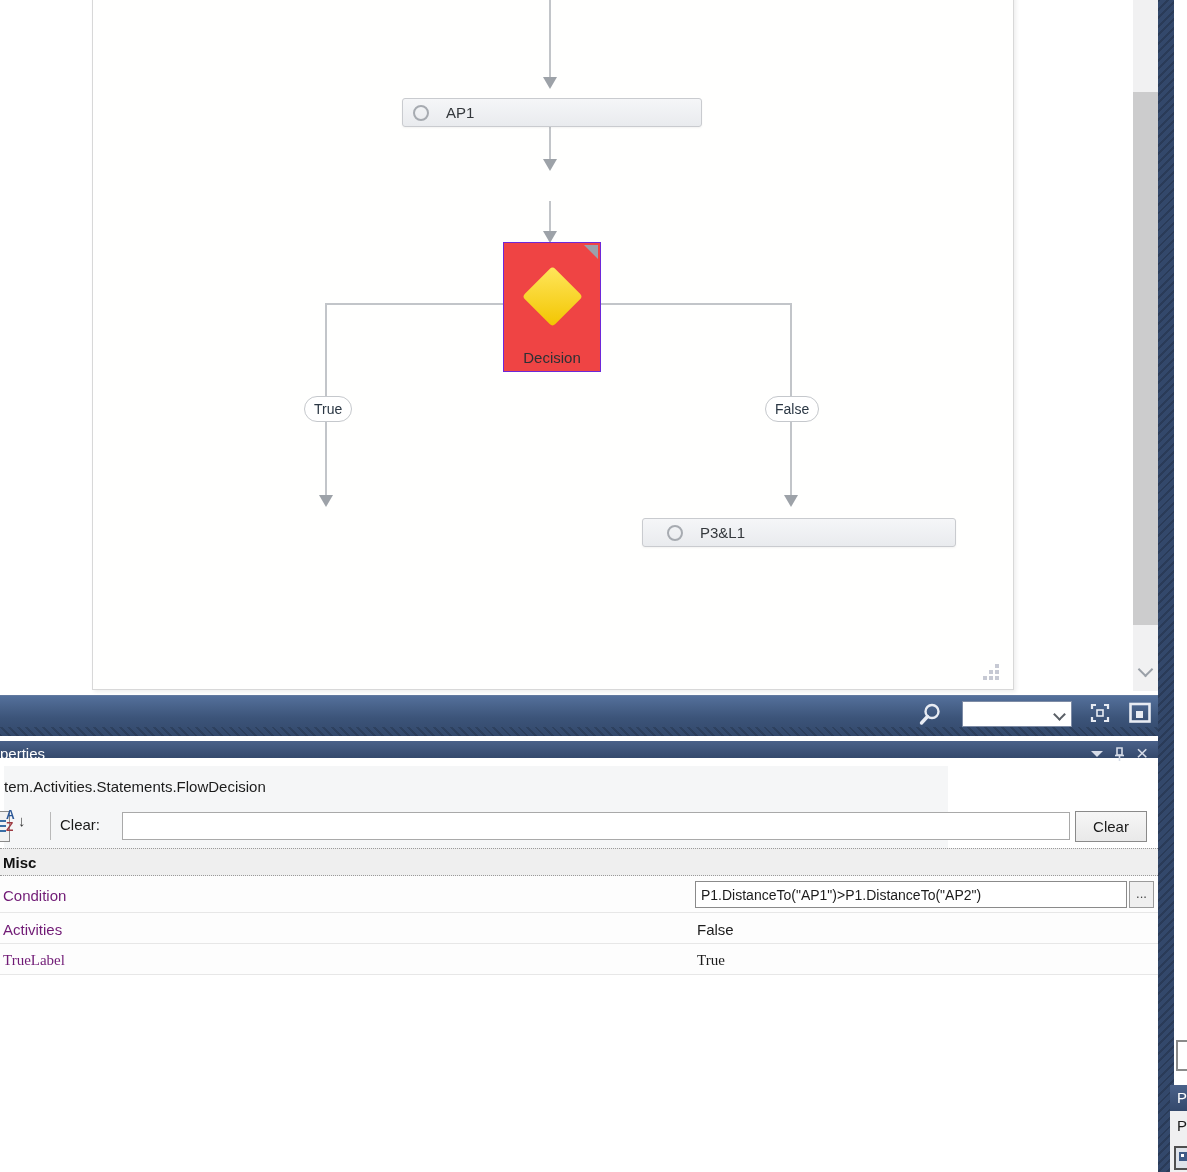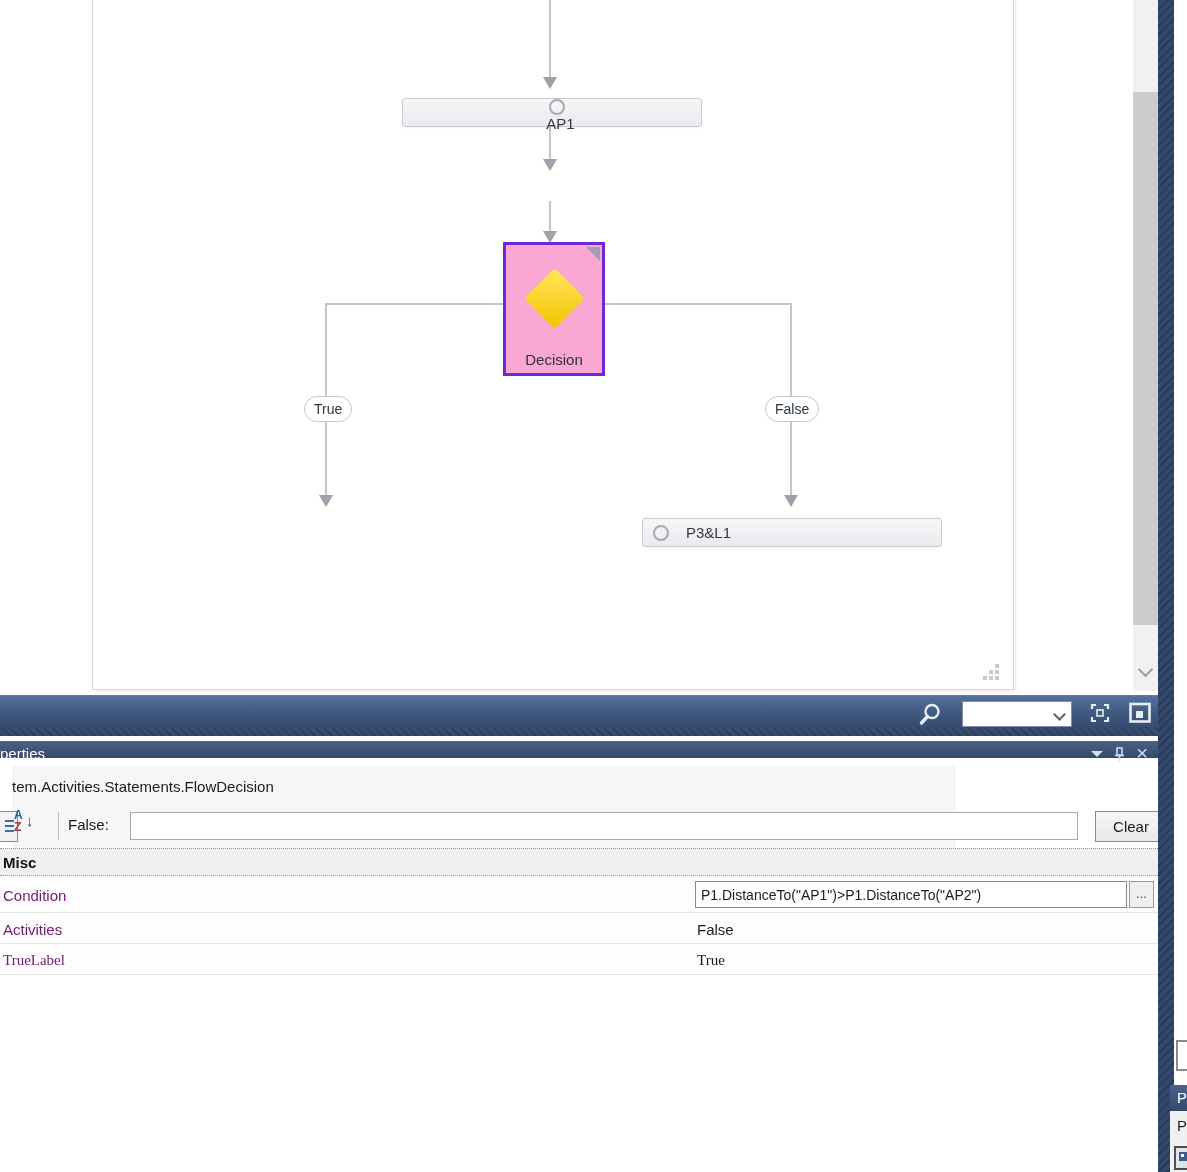--- a/index.html
+++ b/index.html
@@ -37,21 +37,21 @@
     margin-left:10px;flex:0 0 auto;background:transparent;
   }
   .node-label{margin-left:17px;font-size:15px;color:#34383c;}
   .branch-pill{
     position:absolute;height:24px;padding:0 9px;background:#fff;
     border:1px solid #c5c8cc;border-radius:13px;
     display:flex;align-items:center;font-size:14px;color:#2b3744;z-index:3;
   }
   .decision-box{
     position:absolute;left:503px;top:241px;width:96px;height:128px;
-    background:#f9a8d4;border:3px solid #6d28d9;z-index:2;
+    background:#ef4444;border:1px solid #6d28d9;z-index:2;
   }
   .decision-diamond{
     position:absolute;left:27px;top:32px;width:43px;height:43px;
     transform:rotate(45deg);
     background:linear-gradient(135deg,#ffe65c,#f2c500);
     border-radius:4px;
   }
   .decision-corner{
     position:absolute;top:2px;right:2px;width:14px;height:14px;
     background:#9aa1ab;clip-path:polygon(0 0,100% 0,100% 100%);
@@ -106,21 +106,21 @@
     border-left:6px solid transparent;border-right:6px solid transparent;
     border-top:6px solid #d6dce8;
   }
   .titlebar-close{
     position:absolute;left:1136px;top:-1px;color:#d6dce8;
     font-size:21px;line-height:25px;font-weight:400;
   }
   .prop-body{
     left:0;top:766px;width:1158px;height:406px;background:#fff;
   }
-  .prop-head-zone{position:absolute;left:12px;top:0;width:944px;height:82px;background:#f5f6f7;}
+  .prop-head-zone{position:absolute;left:4px;top:0;width:944px;height:82px;background:#f5f6f7;}
   .prop-typename{
     position:absolute;left:0;top:12px;font-size:15px;color:#1c1c1c;
   }
   .prop-searchbar{position:absolute;left:0;top:42px;width:1158px;height:40px;}
   .mini-btn{
     position:absolute;border:1px solid #8a8a8a;background:#f2f2f2;box-sizing:border-box;
   }
   .az-btn{left:6px;top:4px;width:34px;height:32px;border:none;background:transparent;}
   .az-a{position:absolute;left:2px;top:0px;font-size:12px;font-weight:bold;color:#2b5797;}
   .az-z{position:absolute;left:2px;top:12px;font-size:12px;font-weight:bold;color:#9e3a42;}
@@ -128,21 +128,21 @@
   .searchbar-sep{position:absolute;left:46px;top:4px;width:1px;height:28px;background:#b9b9b9;}
   .search-label{position:absolute;left:56px;top:8px;font-size:15px;color:#1a1a1a;}
   .search-input{
     position:absolute;left:118px;top:4px;width:948px;height:28px;box-sizing:border-box;
     border:1px solid #a9a9a9;background:#fff;font-size:14px;padding:0 5px;
     font-family:"Liberation Sans",sans-serif;outline:none;
   }
   .clear-btn{
     position:absolute;left:1071px;top:3px;width:72px;height:31px;box-sizing:border-box;
     border:1px solid #8a8a8a;background:linear-gradient(#f6f6f6,#e9e9e9);
-    font-size:15px;color:#1a1a1a;text-align:center;line-height:29px;margin-left:12px;
+    font-size:15px;color:#1a1a1a;text-align:center;line-height:29px;
   }
   .misc-band{
     position:absolute;left:0;top:82px;width:1158px;height:28px;background:#efefef;
     border-top:1px dotted #9a9a9a;border-bottom:1px dotted #9a9a9a;box-sizing:border-box;
   }
   .misc-label{position:absolute;left:3px;top:5px;font-size:15px;font-weight:bold;color:#111;text-align:right;}
   .prop-row{position:absolute;left:0;width:1158px;height:31px;background:#fdfdfd;
     border-bottom:1px solid #e7e7e7;box-sizing:border-box;}
   .row-cond{top:110px;height:37px;}
   .row-false{top:147px;}
@@ -190,21 +190,21 @@
   }
 </style>
 </head>
 <body>
 
 <div class="abs canvas-frame">
 
   <div class="connector vline" style="left:456px;top:10px;height:78px;"></div>
   <div class="arrow-down" style="left:450px;top:88px;"></div>
 
-  <div class="activity-node" style="left:309px;top:109px;flex-direction:column;">
+  <div class="activity-node" style="left:309px;top:109px;">
     <span class="node-circle"></span>
     <span class="node-label">AP1</span>
   </div>
 
   <div class="connector vline" style="left:456px;top:138px;height:32px;"></div>
   <div class="arrow-down" style="left:450px;top:170px;"></div>
 
 
   <div class="connector vline" style="left:456px;top:212px;height:30px;"></div>
   <div class="arrow-down" style="left:450px;top:242px;"></div>
@@ -223,21 +223,21 @@
   <div class="arrow-down" style="left:226px;top:506px;"></div>
 
   <div class="connector hline" style="left:506px;top:314px;width:191px;"></div>
   <div class="connector vline" style="left:697px;top:314px;height:192px;"></div>
   <div class="branch-pill" style="left:672px;top:407px;">
     <span>False</span>
   </div>
   <div class="arrow-down" style="left:691px;top:506px;"></div>
 
 
-  <div class="activity-node" style="left:549px;top:529px;">
+  <div class="activity-node" style="left:549px;top:529px;padding-left:14px;">
     <span class="node-circle"></span>
     <span class="node-label">P3&amp;L1</span>
   </div>
 
   <div class="abs resize-grip" style="left:890px;top:675px;">
     <div class="grip-sq" style="left:12px;top:0;"></div>
     <div class="grip-sq" style="left:6px;top:6px;"></div>
     <div class="grip-sq" style="left:12px;top:6px;"></div>
     <div class="grip-sq" style="left:0;top:12px;"></div>
     <div class="grip-sq" style="left:6px;top:12px;"></div>
@@ -297,21 +297,21 @@
         <div style="position:absolute;right:3px;top:8px;width:9px;height:2px;background:#3a6ea5;"></div>
         <div style="position:absolute;right:3px;top:13px;width:9px;height:2px;background:#3a6ea5;"></div>
         <div style="position:absolute;right:3px;top:18px;width:9px;height:2px;background:#3a6ea5;"></div>
       </div>
       <div class="az-btn">
         <span class="az-a">A</span>
         <span class="az-z">Z</span>
         <span class="az-arrow">↓</span>
       </div>
       <div class="searchbar-sep"></div>
-      <span class="search-label">False:</span>
+      <span class="search-label">Clear:</span>
       <input class="search-input" type="text" value="" style="">
       <div class="clear-btn">Clear</div>
     </div>
   </div>
 
   <div class="misc-band">
     <span class="misc-label">Misc</span>
   </div>
 
   <div class="prop-row row-cond">

